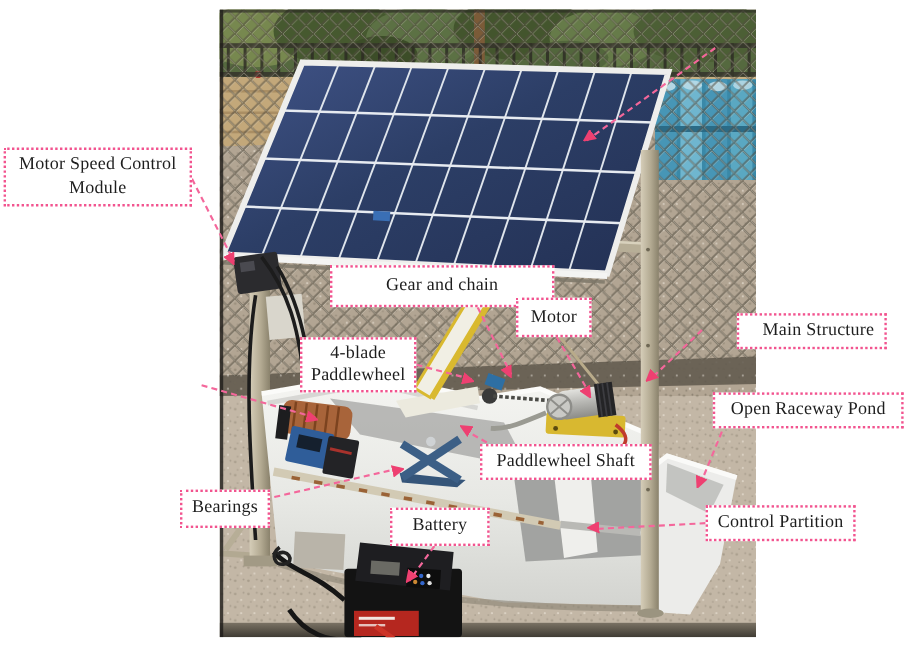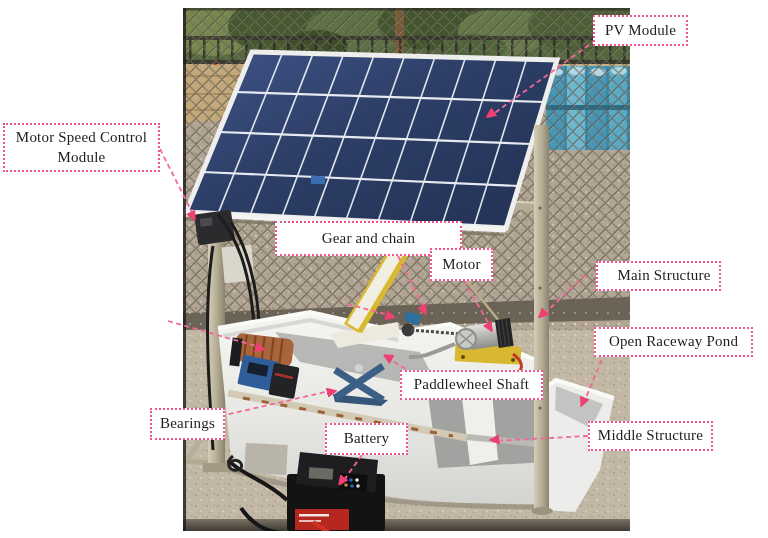--- a/index.html
+++ b/index.html
@@ -8,21 +8,21 @@
   .photo{position:absolute;left:183px;top:8px;width:447px;height:523px;z-index:1;}
   .arrows{position:absolute;left:0;top:0;width:768px;height:538px;z-index:3;pointer-events:none;}
   .lbl{position:absolute;z-index:4;box-sizing:border-box;background:#ffffff;
        border:2px dotted #f2548f;color:#1d1d1d;font-size:15px;line-height:1.28;
        display:flex;align-items:center;justify-content:center;text-align:center;
        padding:2px 4px;letter-spacing:0.2px;}
   .lbl-pv{left:593px;top:15px;width:95px;height:31px;}
   .lbl-msc{left:3px;top:123px;width:157px;height:49px;}
   .lbl-gear{left:275px;top:221px;width:187px;height:35px;}
   .lbl-motor{left:430px;top:248px;width:63px;height:33px;}
-  .lbl-main{left:596px;top:261px;width:125px;height:30px;padding-left:15px;}
+  .lbl-main{left:614px;top:261px;width:125px;height:30px;padding-left:15px;}
   .lbl-blade{left:250px;top:281px;width:97px;height:46px;}
   .lbl-charge{left:3px;top:301px;width:165px;height:43px;}
   .lbl-pond{left:594px;top:327px;width:159px;height:30px;}
   .lbl-shaft{left:400px;top:370px;width:143px;height:30px;}
   .lbl-bear{left:150px;top:408px;width:75px;height:32px;}
   .lbl-part{left:588px;top:421px;width:125px;height:30px;}
   .lbl-batt{left:325px;top:423px;width:83px;height:32px;text-align:center;}
 </style>
 </head>
 <body>
@@ -326,24 +326,24 @@
       <line x1="608" y1="344" x2="583" y2="405" marker-end="url(#ah)"></line>
       <line x1="413" y1="373" x2="385" y2="357" marker-end="url(#ah)"></line>
       <line x1="347" y1="304" x2="393" y2="316" marker-end="url(#ah)"></line>
       <line x1="168" y1="321" x2="263" y2="348" marker-end="url(#ah)"></line>
       <line x1="212" y1="418" x2="334" y2="390" marker-end="url(#ah)"></line>
       <line x1="362" y1="455" x2="341" y2="484" marker-end="url(#ah)"></line>
       <line x1="588" y1="436" x2="492" y2="441" marker-end="url(#ah)"></line>
     </g>
   </svg>
 
-  <div class="lbl lbl-pv">PV Module</div>
   <div class="lbl lbl-msc">Motor Speed Control Module</div>
   <div class="lbl lbl-gear">Gear and chain</div>
   <div class="lbl lbl-motor">Motor</div>
   <div class="lbl lbl-main">Main Structure</div>
+  <div class="lbl lbl-blade">4-blade Paddlewheel</div>
   <div class="lbl lbl-pond">Open Raceway Pond</div>
   <div class="lbl lbl-shaft">Paddlewheel Shaft</div>
   <div class="lbl lbl-bear">Bearings</div>
-  <div class="lbl lbl-part">Middle Structure</div>
+  <div class="lbl lbl-part">Control Partition</div>
   <div class="lbl lbl-batt">Battery</div>
 
 </div>
 
 </body></html>

